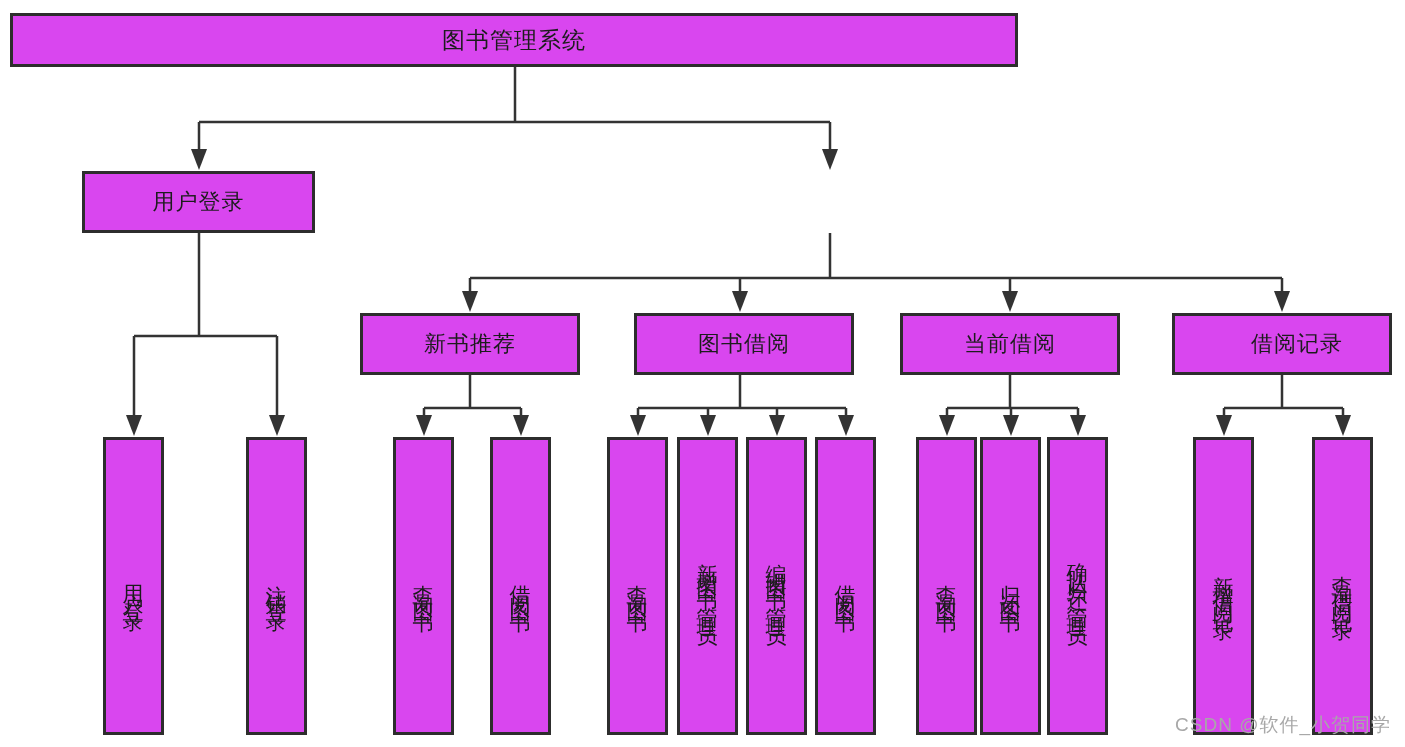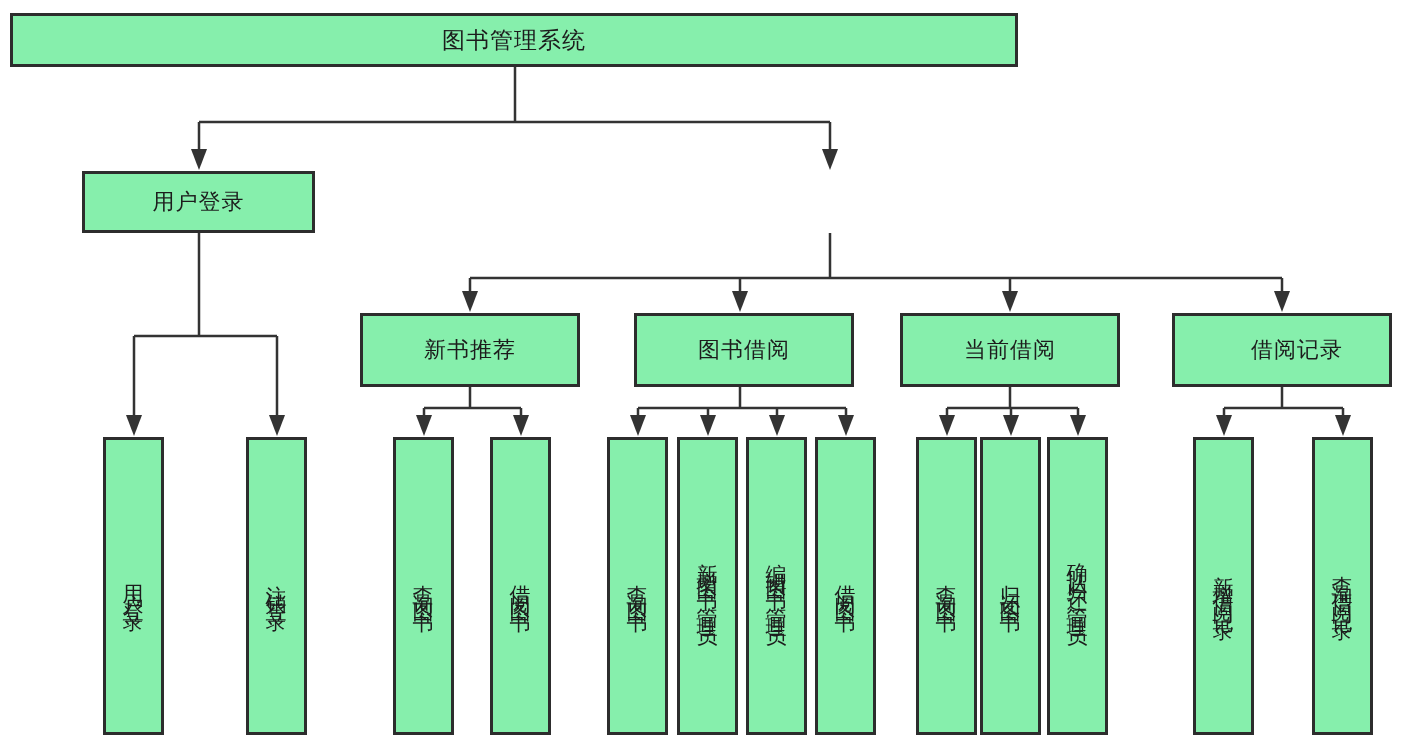--- a/index.html
+++ b/index.html
@@ -8,32 +8,32 @@
     width:1405px;height:747px;
     background:#ffffff;
     font-family:"Liberation Sans","DejaVu Sans",sans-serif;
     color:#1c1c1c;
     overflow:hidden;
   }
   #connectors{position:absolute;left:0;top:0;z-index:1;}
   .box{
     position:absolute;
     box-sizing:border-box;
-    background:#86efac;
+    background:#d946ef;
     border:3px solid #2d2d2d;
     display:flex;
     align-items:center;
     justify-content:center;
     z-index:2;
     white-space:nowrap;
   }
   .hbox{font-size:22px;letter-spacing:1px;}
   .root{left:10px;top:13px;width:1008px;height:54px;font-size:23px;}
   .lvl2{width:233px;height:62px;top:171px;}
-  .lvl3{width:220px;height:74px;top:313px;text-align:right;}
+  .lvl3{width:220px;height:62px;top:313px;text-align:right;}
   .vbox{
     width:61px;height:298px;top:437px;
     writing-mode:vertical-rl;
     text-orientation:mixed;
     font-size:21px;
     letter-spacing:9px;
     line-height:1;
   }
   #watermark{
     position:absolute;
@@ -103,14 +103,15 @@
   <div class="box vbox" style="left:746px;">编辑图书（管理员）</div>
   <div class="box vbox" style="left:815px;">借阅图书</div>
 
   <div class="box vbox" style="left:916px;">查询图书</div>
   <div class="box vbox" style="left:980px;">归还图书</div>
   <div class="box vbox" style="left:1047px;">确认归还（管理员）</div>
 
   <div class="box vbox" style="left:1193px;">新增借阅记录</div>
   <div class="box vbox" style="left:1312px;">查询借阅记录</div>
 
+  <div id="watermark">CSDN @软件_小贺同学</div>
 
 </div>
 
 </body></html>

